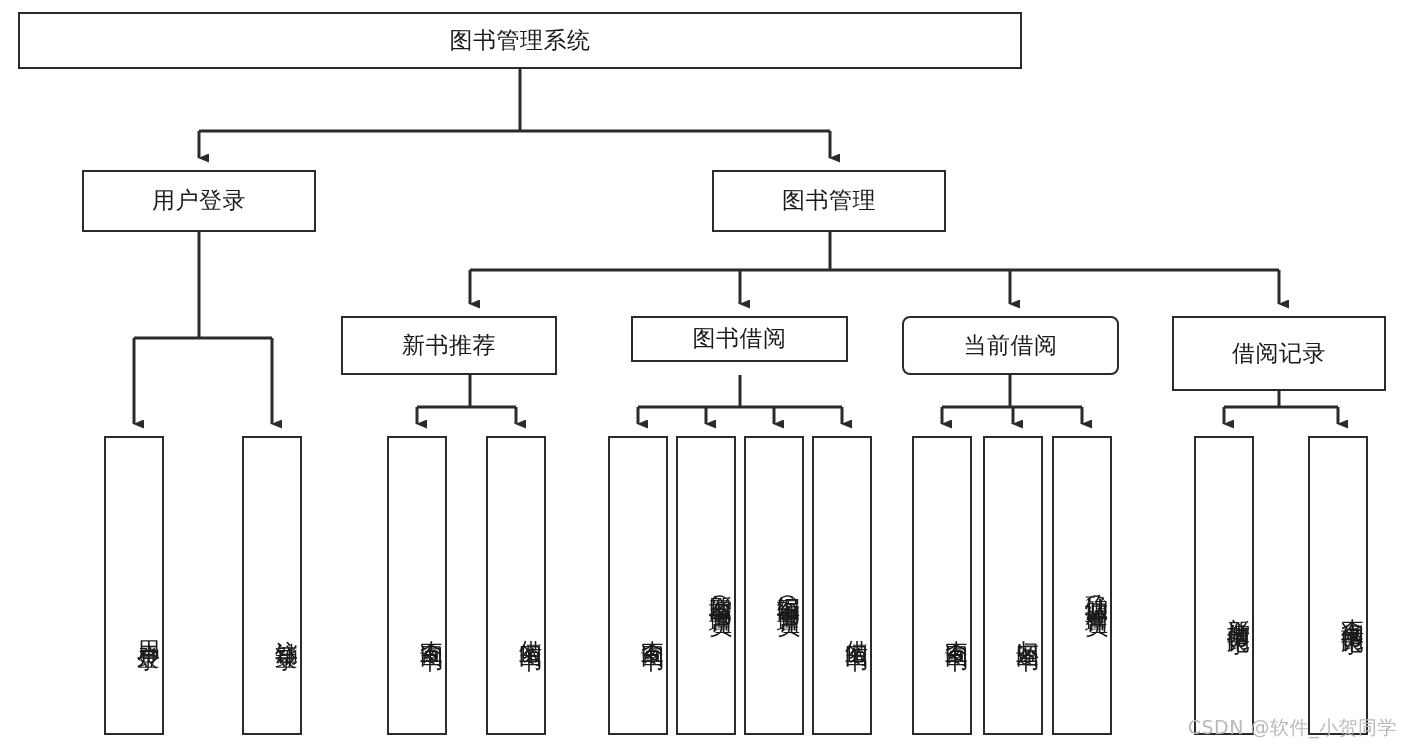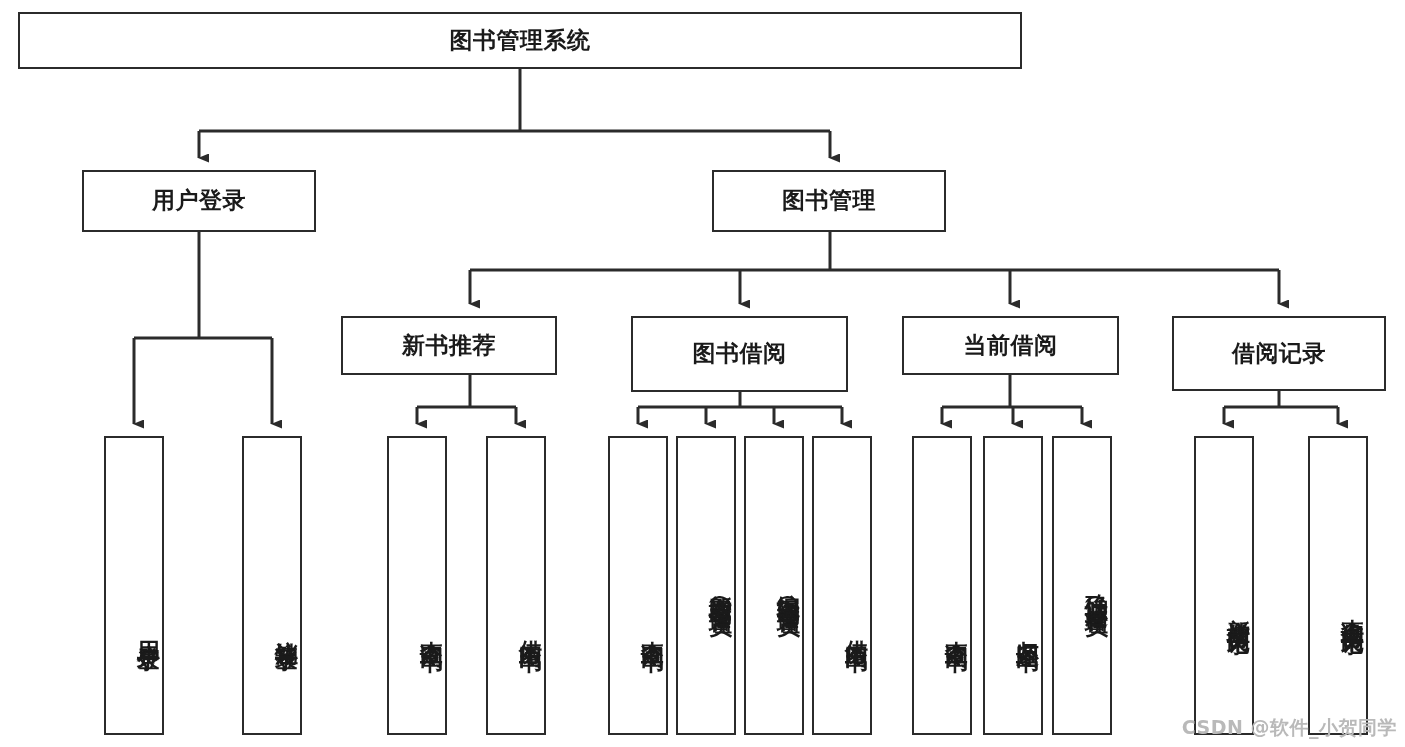--- a/index.html
+++ b/index.html
@@ -9,21 +9,20 @@
   }
   body {
     font-family: "DejaVu Sans", "Liberation Sans", sans-serif;
   }
   #diagram-root {
     position: relative;
     width: 1405px;
     height: 747px;
     background: #ffffff;
     overflow: hidden;
-    font-weight: bold;
   }
   #edge-layer {
     position: absolute;
     left: 0;
     top: 0;
     width: 1405px;
     height: 747px;
   }
   .node {
     position: absolute;
@@ -129,24 +128,24 @@
   <div class="node horizontal" style="left:82px; top:170px; width:234px; height:62px;">
     <span class="node-label">用户登录</span>
   </div>
   <div class="node horizontal" style="left:712px; top:170px; width:234px; height:62px;text-align:center;">
     <span class="node-label">图书管理</span>
   </div>
 
   <div class="node horizontal" style="left:341px; top:316px; width:216px; height:59px;">
     <span class="node-label">新书推荐</span>
   </div>
-  <div class="node horizontal" style="left:631px; top:316px; width:217px; height:76px;">
+  <div class="node horizontal" style="left:631px; top:316px; width:217px; height:46px;">
     <span class="node-label">图书借阅</span>
   </div>
-  <div class="node horizontal" style="left:902px; top:316px; width:217px; height:59px;">
+  <div class="node horizontal" style="left:902px; top:316px; width:217px; height:59px;border-radius:8px;">
     <span class="node-label">当前借阅</span>
   </div>
   <div class="node horizontal" style="left:1172px; top:316px; width:214px; height:75px;">
     <span class="node-label">借阅记录</span>
   </div>
 
   <div class="node vertical" style="left:104px; top:436px; width:60px; height:299px; padding-top:84px;">
     <span class="node-label">用户登录</span>
   </div>
   <div class="node vertical" style="left:242px; top:436px; width:60px; height:299px; padding-top:84px;">

